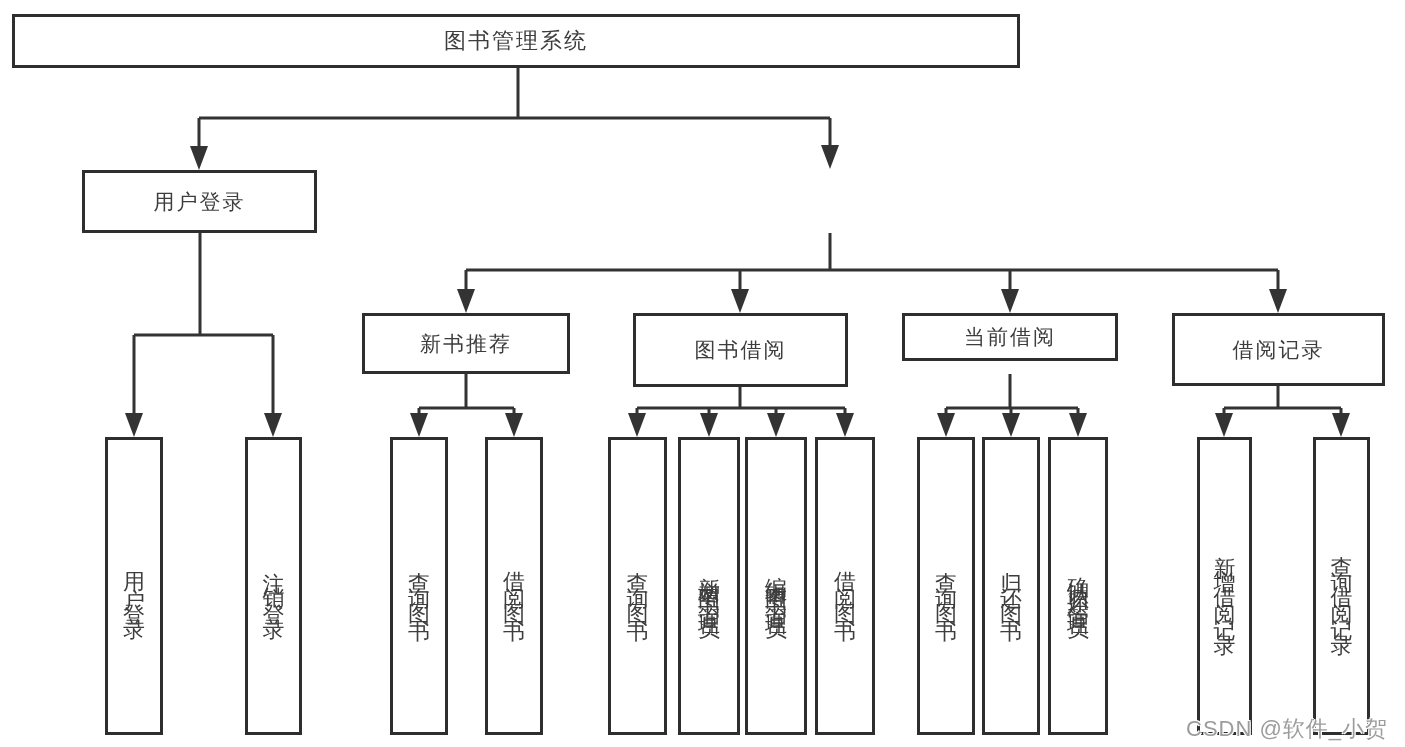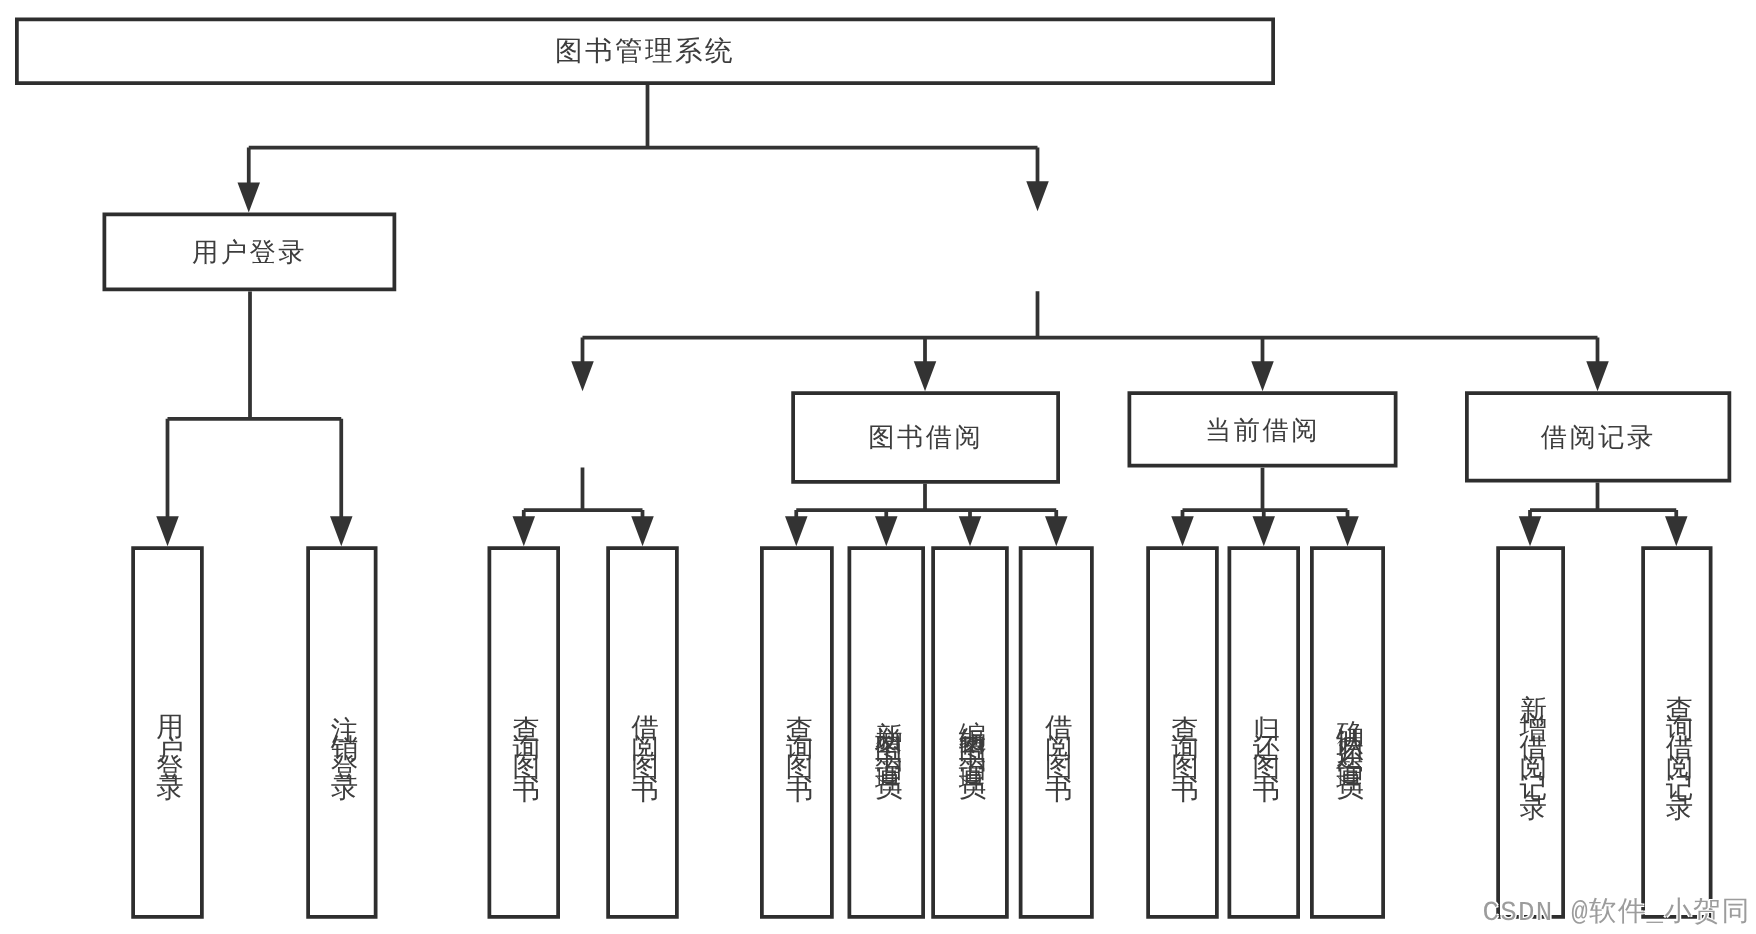--- a/index.html
+++ b/index.html
@@ -1,18 +1,18 @@
 <!DOCTYPE html>
 <html><head>
 <meta charset="utf-8">
 <style>
   html,body{margin:0;padding:0;background:#ffffff;}
   .canvas{
     position:relative;width:1405px;height:747px;background:#ffffff;
-    font-family:Liberation Mono, monospace;overflow:hidden;
+    font-family:Liberation Sans, sans-serif;overflow:hidden;
   }
   .connectors{position:absolute;left:0;top:0;width:1405px;height:747px;}
   .box{
     position:absolute;box-sizing:border-box;
     border:3px solid #2e2e2e;background:#ffffff;
     display:flex;align-items:center;justify-content:center;
     color:#3d3d3d;font-size:21px;letter-spacing:2px;
     white-space:nowrap;z-index:2;
   }
   .lvl1{font-size:22px;}
@@ -61,22 +61,23 @@
       <polygon points="1069,413 1087,413 1078,437"></polygon>
       <polygon points="1215,413 1233,413 1224,437"></polygon>
       <polygon points="1332,413 1350,413 1341,437"></polygon>
     </g>
   </svg>
 
   <div class="box lvl1" style="left:12px;top:14px;width:1008px;height:54px">图书管理系统</div>
 
   <div class="box" style="left:82px;top:170px;width:235px;height:63px">用户登录</div>
 
+  <div class="box" style="left:362px;top:313px;width:208px;height:61px">新书推荐</div>
   <div class="box" style="left:633px;top:313px;width:215px;height:74px">图书借阅</div>
-  <div class="box" style="left:902px;top:313px;width:216px;height:61px">当前借阅</div>
+  <div class="box" style="left:902px;top:313px;width:216px;height:48px">当前借阅</div>
   <div class="box" style="left:1172px;top:313px;width:213px;height:73px">借阅记录</div>
 
   <div class="box vbox" style="left:105px;top:437px;width:58px;height:298px">用户登录</div>
   <div class="box vbox" style="left:245px;top:437px;width:57px;height:298px">注销登录</div>
 
   <div class="box vbox" style="left:390px;top:437px;width:58px;height:298px">查询图书</div>
   <div class="box vbox" style="left:485px;top:437px;width:58px;height:298px">借阅图书</div>
 
   <div class="box vbox" style="left:608px;top:437px;width:59px;height:298px">查询图书</div>
   <div class="box vbox long" style="left:678px;top:437px;width:62px;height:298px">新增图书（管理员）</div>

